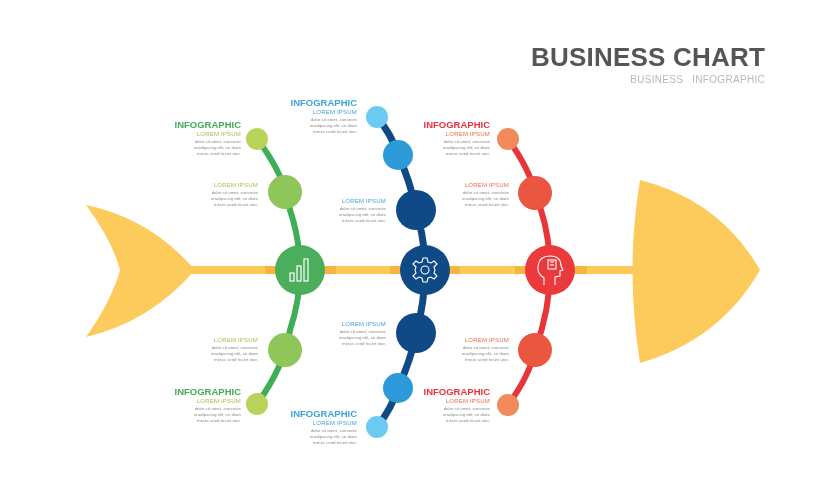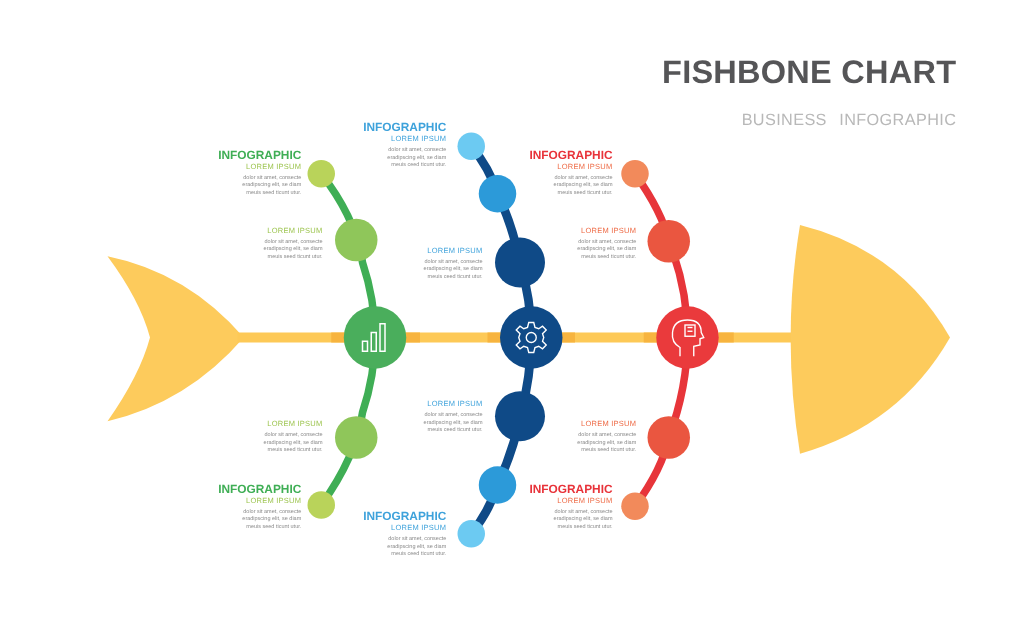--- a/index.html
+++ b/index.html
@@ -1,37 +1,37 @@
 <!DOCTYPE html>
 <html><head>
 <meta charset="utf-8">
 <style>
   html, body { margin: 0; padding: 0; background: #ffffff; }
   body { width: 829px; height: 500px; position: relative; overflow: hidden; font-family: "Liberation Sans", sans-serif; }
   .title-block { position: absolute; right: 64px; top: 42px; text-align: right; }
   .title { font-size: 26px; font-weight: bold; color: #555557; letter-spacing: 0.2px; line-height: 30px; }
-  .subtitle { font-size: 13px; color: #b8b8b8; letter-spacing: 0.3px; margin-top: 16px; }
+  .subtitle { font-size: 10px; color: #b8b8b8; letter-spacing: 0.3px; margin-top: 2px; }
   .subtitle span + span { margin-left: 6px; }
   svg.diagram { position: absolute; left: 0; top: 0; }
   .label { position: absolute; text-align: right; width: 100px; }
   .label .head { font-size: 9.5px; font-weight: bold; line-height: 11px; }
   .label .sub { font-size: 6px; line-height: 8px; letter-spacing: 0.2px; }
   .label .body { font-size: 4.4px; line-height: 6px; color: #8a8a8a; margin-top: 1px; }
   .green .head { color: #3fae55; }
   .green .sub { color: #9cc44e; }
   .blue .head { color: #3ea2db; }
   .blue .sub { color: #3ea2db; }
   .red .head { color: #e8333a; }
   .red .sub { color: #ee6a45; }
 </style>
 </head>
 <body>
 
 <div class="title-block">
-  <div class="title">FISHBONE CHART</div>
+  <div class="title">BUSINESS CHART</div>
   <div class="subtitle">
     <span>BUSINESS</span>
     <span>INFOGRAPHIC</span>
   </div>
 </div>
 
 <svg class="diagram" width="829" height="500" viewBox="0 0 829 500">
 
   <path d="M86,205 Q150,218 195,270 Q150,322 86,337 Q112,300 120,270 Q112,240 86,205 Z" fill="#fdcb5c"></path>
 

